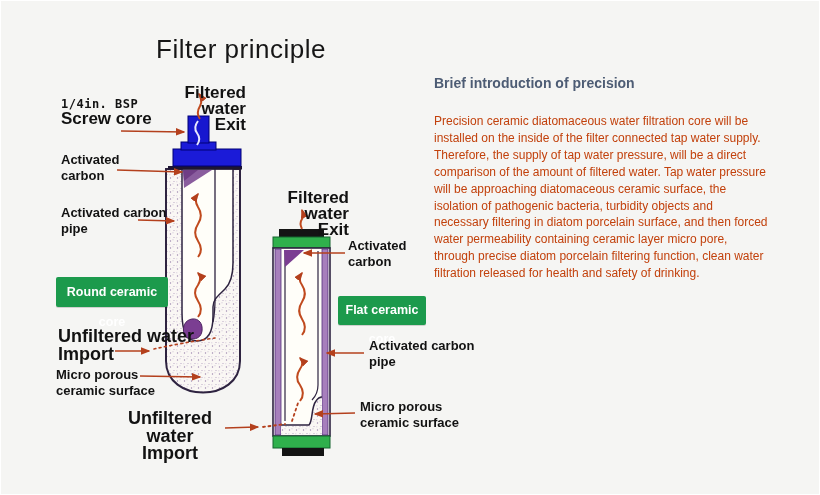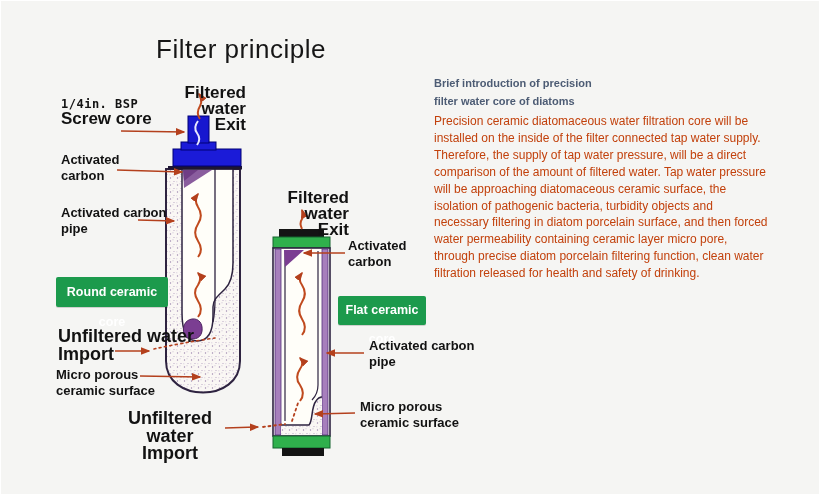--- a/index.html
+++ b/index.html
@@ -23,21 +23,21 @@
   .mono{font-family:"DejaVu Sans Mono",monospace;font-size:12px;font-weight:600;letter-spacing:0.5px;}
   .badge{
     position:absolute;background:#1c9a4c;color:#ffffff;font-weight:bold;
     font-size:12.5px;text-align:center;border-radius:2px;
     box-shadow:0 1px 0 rgba(0,0,0,0.15);
   }
   .badge-round{left:55px;top:276px;width:112px;height:30px;line-height:30px;}
   .badge-flat{left:337px;top:295px;width:88px;height:29px;line-height:29px;}
   .intro-heading{
     position:absolute;left:433px;top:74px;width:330px;
-    font-size:11px;line-height:17.5px;font-weight:bold;color:#4d5c74;
+    font-size:14px;line-height:17.5px;font-weight:bold;color:#4d5c74;
   }
   .intro-body{
     position:absolute;left:433px;top:112px;width:336px;
     font-size:12px;line-height:16.9px;color:#c2410c;
   }
 </style>
 </head>
 <body>
 
 <div class="canvas">
@@ -162,17 +162,16 @@
     <span>Micro porous</span>
     <span>ceramic surface</span>
   </div>
   <div class="lbl sz15 center" style="left:110px;top:409px;width:118px;">
     <span>Unfiltered water</span>
     <span>Import</span>
   </div>
 
   <div class="intro-heading">
     <span style="display:block;">Brief introduction of precision</span>
-    <span style="display:block;">filter water core of diatoms</span>
   </div>
   <div class="intro-body">Precision ceramic diatomaceous water filtration core will be installed on the inside of the filter connected tap water supply. Therefore, the supply of tap water pressure, will be a direct comparison of the amount of filtered water. Tap water pressure will be approaching diatomaceous ceramic surface, the isolation of pathogenic bacteria, turbidity objects and necessary filtering in diatom porcelain surface, and then forced water permeability containing ceramic layer micro pore, through precise diatom porcelain filtering function, clean water filtration released for health and safety of drinking.</div>
 
 </div>
 
 </body></html>

